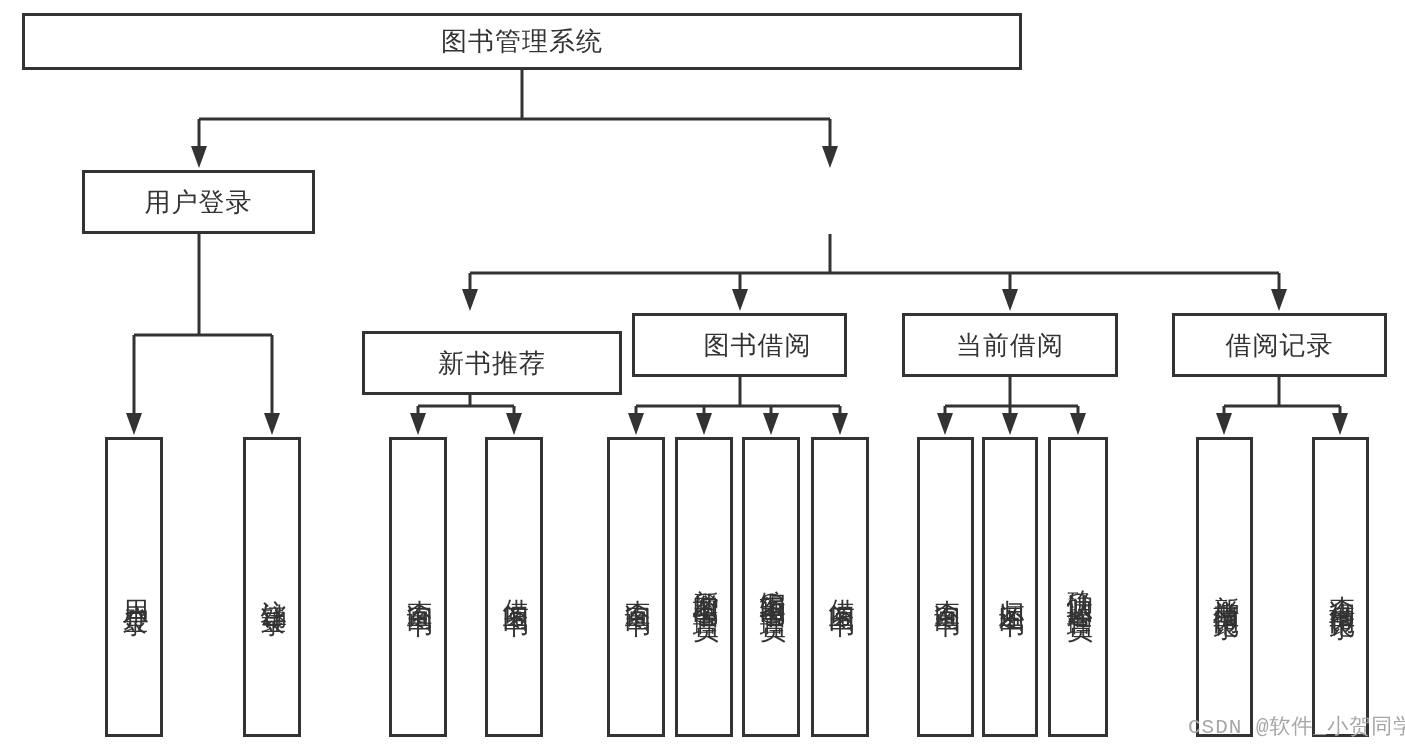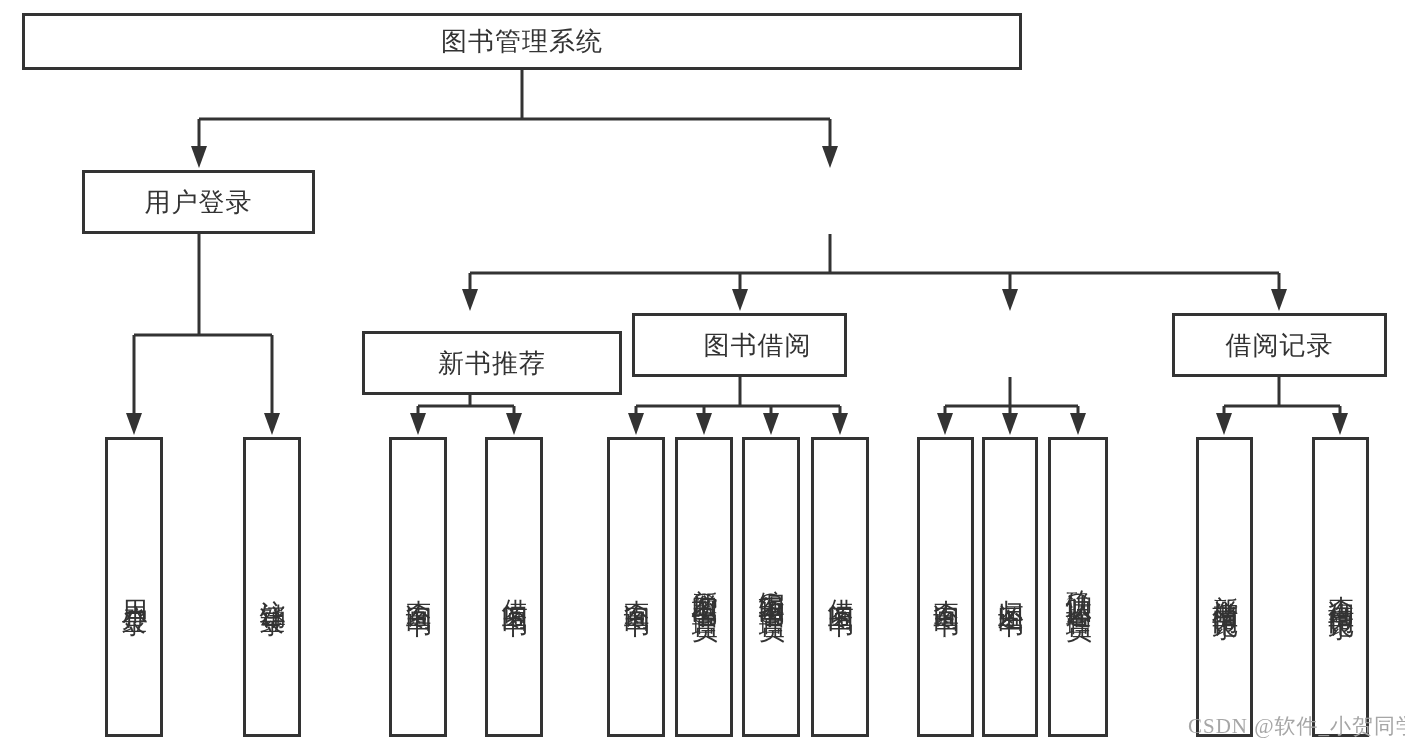--- a/index.html
+++ b/index.html
@@ -5,21 +5,21 @@
   html, body {
     margin: 0;
     padding: 0;
     background: #ffffff;
   }
   .canvas {
     position: relative;
     width: 1405px;
     height: 747px;
     background: #ffffff;
-    font-family: Liberation Serif, serif;
+    font-family: Liberation Mono, monospace;
     overflow: hidden;
   }
   svg.connectors {
     position: absolute;
     left: 0;
     top: 0;
     width: 1405px;
     height: 747px;
   }
   svg.connectors line {
@@ -184,20 +184,23 @@
   <div class="hbox box-user-login">
     <span>用户登录</span>
   </div>
 
   <div class="hbox box-new-book">
     <span>新书推荐</span>
   </div>
   <div class="hbox box-book-borrow">
     <span>图书借阅</span>
   </div>
+  <div class="hbox box-current-borrow">
+    <span>当前借阅</span>
+  </div>
   <div class="hbox box-borrow-records">
     <span>借阅记录</span>
   </div>
 
   <div class="leaf leaf-1">
     <span class="vtext">用户登录</span>
   </div>
   <div class="leaf leaf-2">
     <span class="vtext">注销登录</span>
   </div>

